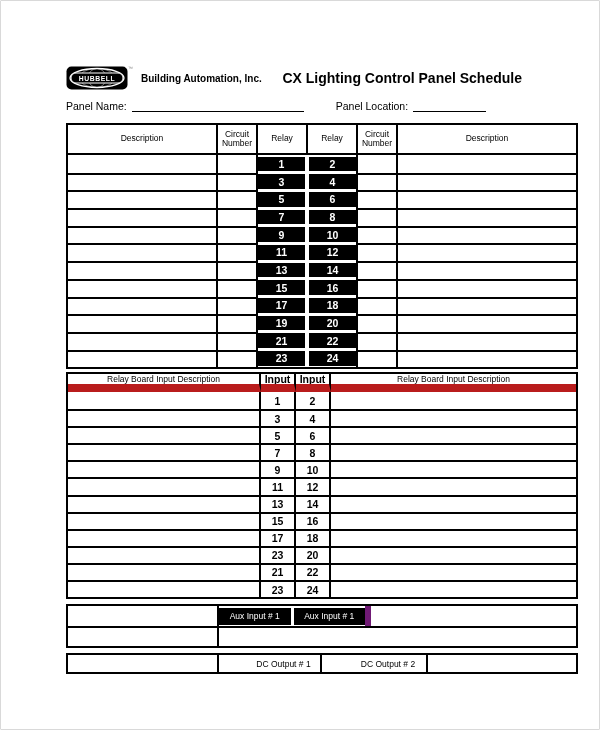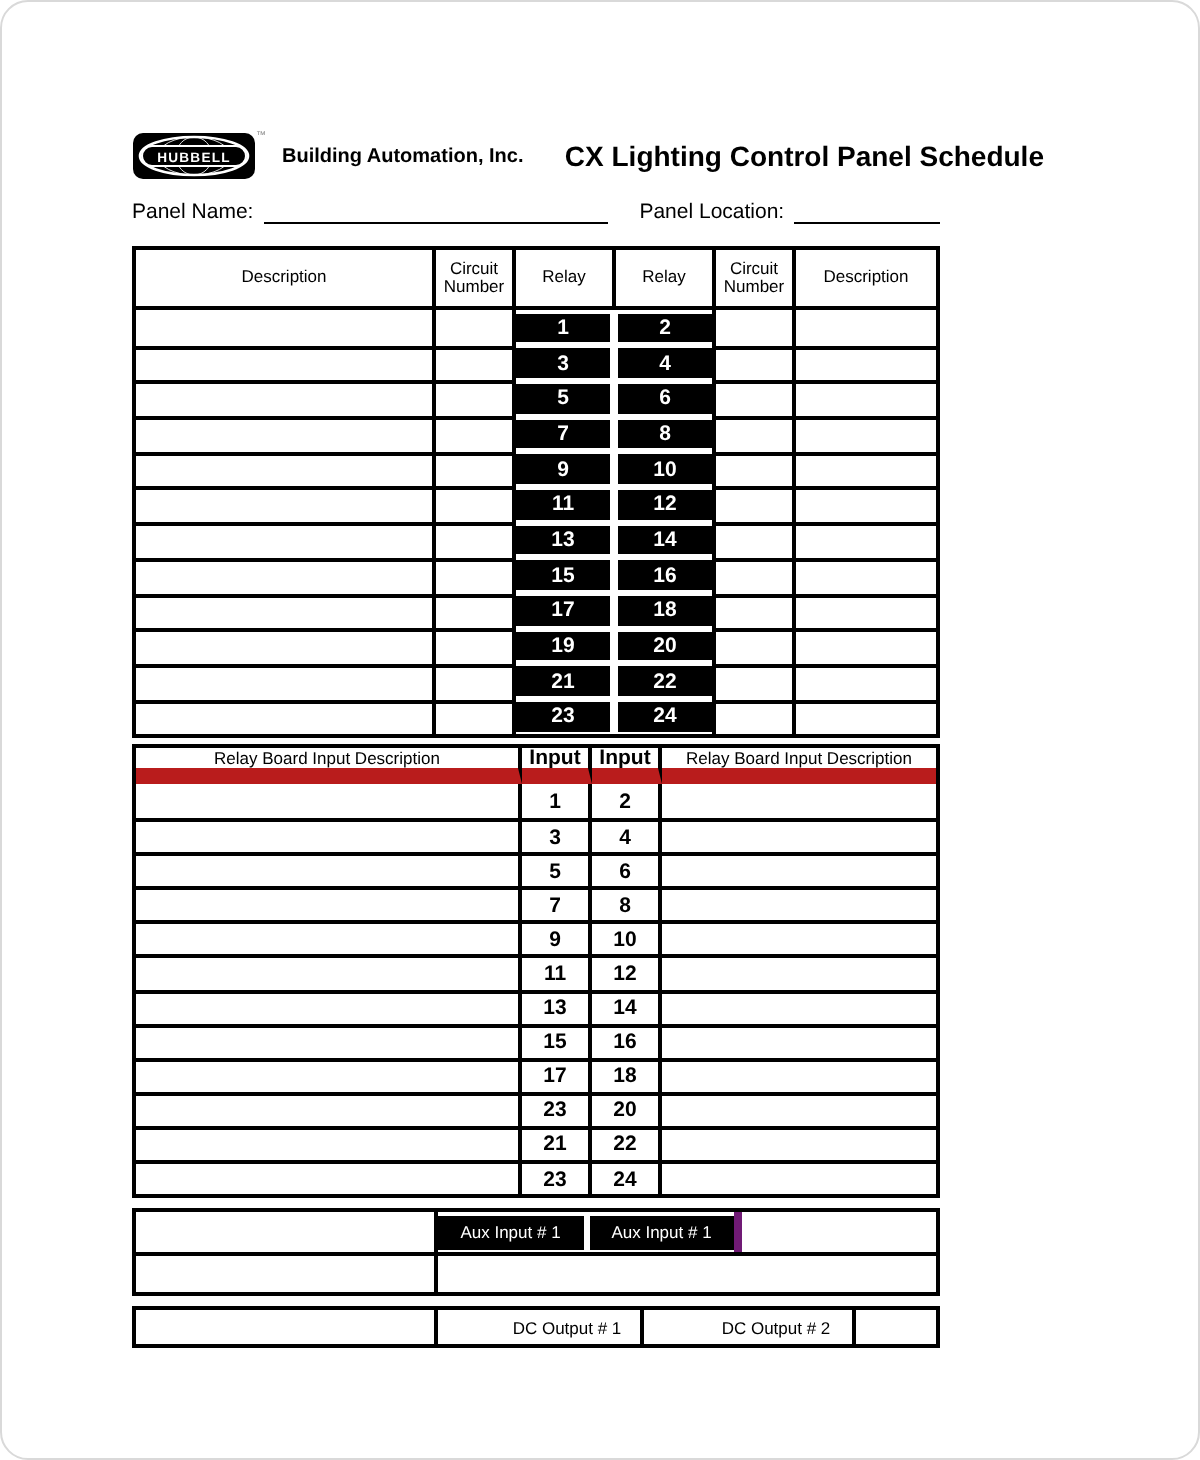--- a/index.html
+++ b/index.html
@@ -4,38 +4,38 @@
 <style>
   * { box-sizing: border-box; margin: 0; padding: 0; }
   html,body { background:#fff; }
   .page {
     position: relative;
     width: 600px; height: 730px;
     background: #fff;
     font-family: "Liberation Sans", sans-serif;
     color: #000;
     border: 1px solid #d9d9d9;
-    border-radius: 14px;
+    border-radius: 1px;
     overflow: hidden;
   }
 
   
   .brandbar { position:absolute; left:65px; top:63px; width:456px; height:28px; display:flex; align-items:center; }
   .tm { font-size:5px; color:#888; align-self:flex-start; margin-top:1px; }
   .brand { font-weight:bold; font-size:10px; margin-left:8px; white-space:nowrap; }
   .title { margin-left:auto; font-weight:bold; font-size:14px; white-space:nowrap; }
 
   .panelline { position:absolute; left:65px; top:96px; width:456px; height:15px; display:flex; align-items:flex-end; font-size:10.5px; }
   .uline { border-bottom:1.5px solid #000; height:12px; }
   .uname { width:172px; margin-left:5px; }
   .uloc  { width:73px;  margin-left:5px; }
-  .locl  { margin-left:16px; }
-
-  
-  .tbl { position:absolute; left:65px; width:404px; border:2px solid #000; background:#fff; }
+  .locl  { margin-left:32px; }
+
+  
+  .tbl { position:absolute; left:65px; width:512px; border:2px solid #000; background:#fff; }
   .row { display:flex; width:100%; }
   .cell { border-right:2px solid #000; display:flex; align-items:center; justify-content:center; text-align:center; overflow:hidden; }
   .cell.last { border-right:none; flex:1; }
 
   
   .relayT { top:122px; }
   .rhead { height:30px; font-size:8.5px; line-height:9.5px; }
   .rhead .cell { border-bottom:2px solid #000; }
   .rrow { height:17.7px; }
   .rrow + .rrow .bcell { border-top:2px solid #000; }
@@ -52,21 +52,21 @@
   .irow { height:17.1px; }
   .irow + .irow .cell { border-top:2px solid #000; }
   .iw-desc { width:193px; }
   .iw-num  { width:35px; font-weight:bold; font-size:10.5px; }
 
   
   .auxT { top:603px; }
   .arow { height:20px; }
   .arow + .arow .acell { border-top:2px solid #000; }
   .aw-left { width:151px; }
-  .auxreg { width:152px; border-right:4px solid #701a75; display:flex; gap:3px; padding:1.5px 0; }
+  .auxreg { width:152px; border-right:6px solid #701a75; display:flex; gap:3px; padding:1.5px 0; }
   .auxblk { flex:1; background:#000; color:#fff; font-size:8.5px; display:flex; align-items:center; justify-content:center; white-space:nowrap; }
 
   
   .dcT { top:652px; }
   .drow { height:17px; font-size:8.5px;gap:28px; }
   .dw-left { width:151px; }
   .dw-dc1 { width:75px; }
   .dw-dc2 { width:78px; }
 </style>
 </head>

